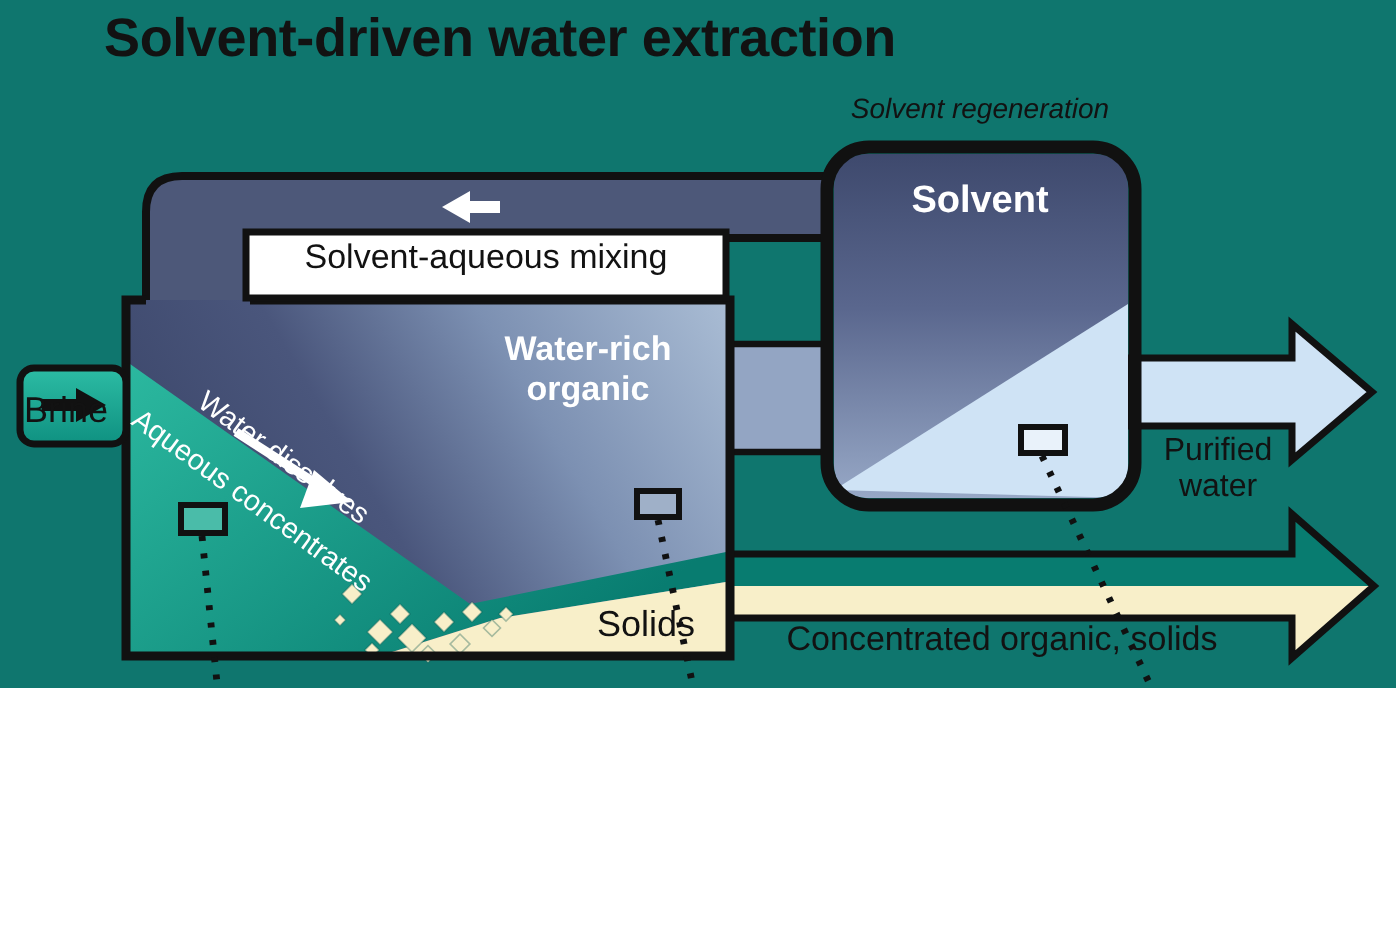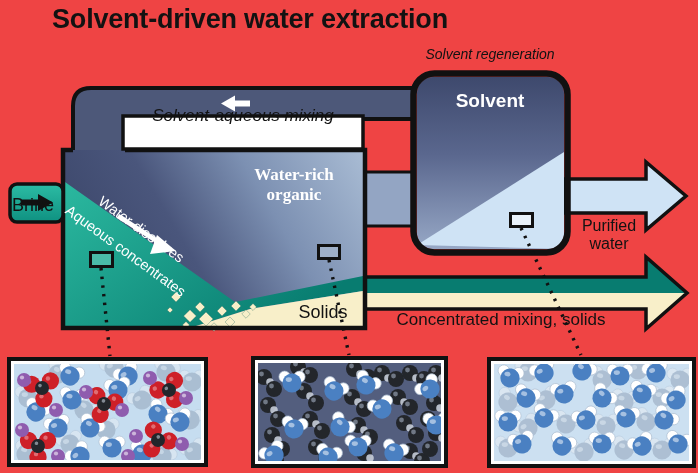--- a/index.html
+++ b/index.html
@@ -1,27 +1,27 @@
 <!DOCTYPE html>
 <html><head>
 <meta charset="utf-8">
 <style>
   html,body{margin:0;padding:0;background:#ffffff;}
-  #canvas{position:relative;width:698px;height:473px;background:#ef4444;overflow:hidden;
+  #canvas{position:relative;width:698px;height:344px;background:#0f766e;overflow:hidden;
           font-family:"Liberation Sans", sans-serif;color:#121212;}
   #diagram-svg{position:absolute;left:0;top:0;z-index:1;}
   .lbl{position:absolute;z-index:3;line-height:1.15;}
   .center{text-align:center;}
   #title{left:0;top:4px;width:500px;font-size:27px;font-weight:bold;letter-spacing:-0.2px;}
   #solvent-regeneration{left:400px;top:46px;width:180px;font-size:14px;font-style:italic;}
-  #solvent-aqueous-mixing{left:123px;top:99px;width:240px;height:34px;display:flex;
-     align-items:center;justify-content:center;font-size:17px;font-style:italic;}
+  #solvent-aqueous-mixing{left:123px;top:112px;width:240px;height:34px;display:flex;
+     align-items:center;justify-content:center;font-size:17px;}
   #brine{left:4px;top:155px;width:58px;font-size:18px;margin-top:40px;}
   #organic{left:420px;top:90px;width:140px;font-size:19px;font-weight:bold;color:#ffffff;}
-  #water-rich-organic{left:238px;top:165px;width:112px;font-size:17px;font-weight:bold;color:#ffffff;line-height:1.2;font-family:Liberation Serif, serif;}
+  #water-rich-organic{left:238px;top:165px;width:112px;font-size:17px;font-weight:bold;color:#ffffff;line-height:1.2;}
   #solids{left:290px;top:302px;width:66px;font-size:18px;text-align:center;}
   #purified-water{left:566px;top:217px;width:86px;font-size:16px;}
   #concentrated-aqueous-solids{left:372px;top:310px;width:258px;font-size:17px;}
   .rot{transform-origin:0 0;transform:rotate(36deg);color:#ffffff;font-size:14.5px;white-space:nowrap;}
   #water-dissolves{left:105px;top:193px;}
   #aqueous-concentrates{left:72px;top:202px;}
   .inset{position:absolute;z-index:2;box-sizing:border-box;border:4px solid #111111;
          background:#ffffff;padding:3px;}
   #inset-0{left:7px;top:357px;width:201px;height:110px;}
   #inset-1{left:251px;top:356px;width:197px;height:112px;}
@@ -117,21 +117,21 @@
   <div class="lbl center" id="title">Solvent-driven water extraction</div>
   <div class="lbl center" id="solvent-regeneration">Solvent regeneration</div>
   <div class="lbl" id="solvent-aqueous-mixing">Solvent-aqueous mixing</div>
   <div class="lbl center" id="brine">Brine</div>
   <div class="lbl center" id="organic">Solvent</div>
   <div class="lbl center" id="water-rich-organic">Water-rich organic</div>
   <div class="lbl rot" id="water-dissolves">Water dissolves</div>
   <div class="lbl rot" id="aqueous-concentrates">Aqueous concentrates</div>
   <div class="lbl center" id="solids">Solids</div>
   <div class="lbl center" id="purified-water">Purified water</div>
-  <div class="lbl center" id="concentrated-aqueous-solids">Concentrated mixing, solids</div>
+  <div class="lbl center" id="concentrated-aqueous-solids">Concentrated organic, solids</div>
 
   <div class="inset" id="inset-0">
     <svg id="inset-svg-0" width="187" height="96" viewBox="0 0 187 96">
         <rect x="0" y="0" width="187" height="96" fill="#C6DDF0"></rect>
         <g transform="translate(14,34) rotate(0)" opacity="0.5">
           <circle cx="-7.4" cy="-6.2" r="5.7" fill="#E9EDF2" stroke="#AEBFD2" stroke-width="0.7"></circle>
           <circle cx="7.4" cy="-6.2" r="5.7" fill="#E9EDF2" stroke="#AEBFD2" stroke-width="0.7"></circle>
           <circle cx="0" cy="0" r="9.6" fill="#8FA0B6"></circle>
           <ellipse cx="-3.2" cy="-3.4" rx="3.1" ry="2.3" fill="#FFFFFF" opacity="0.5"></ellipse>
         </g>

